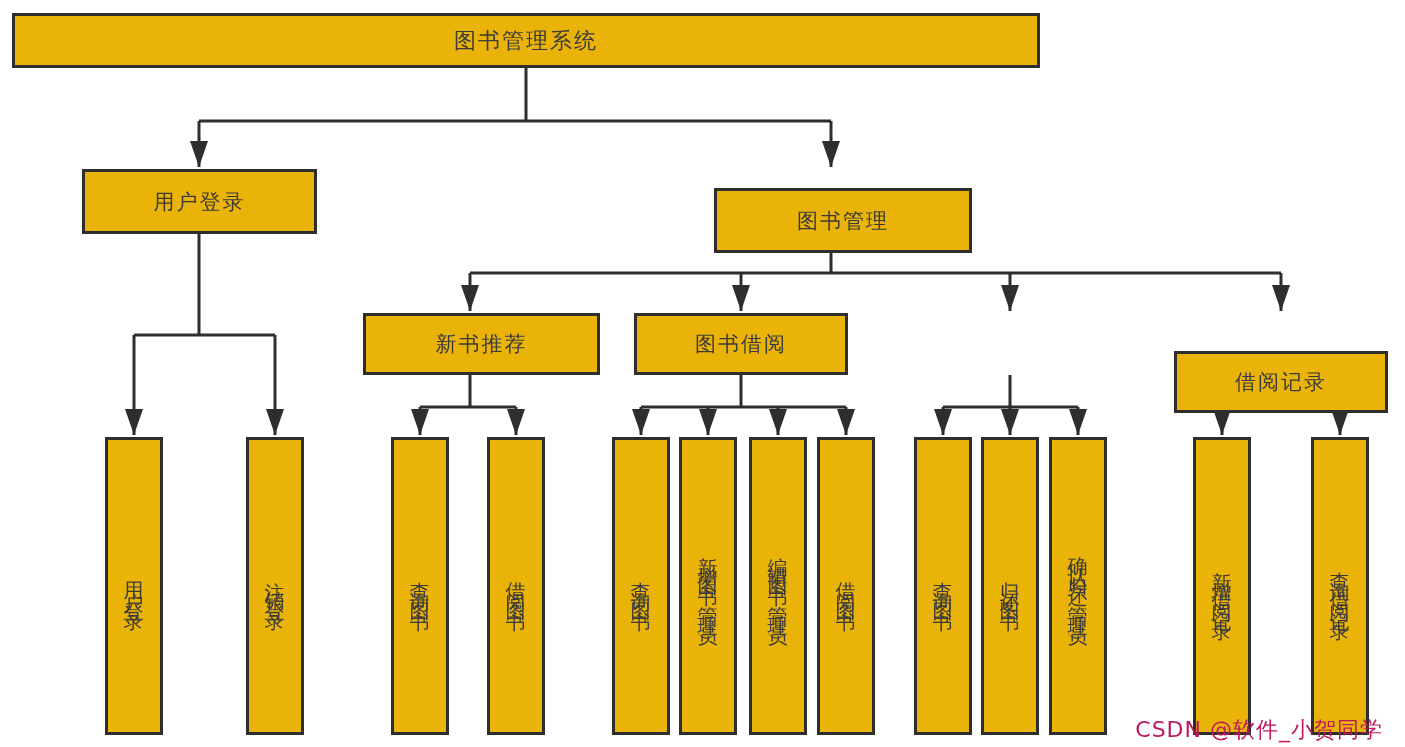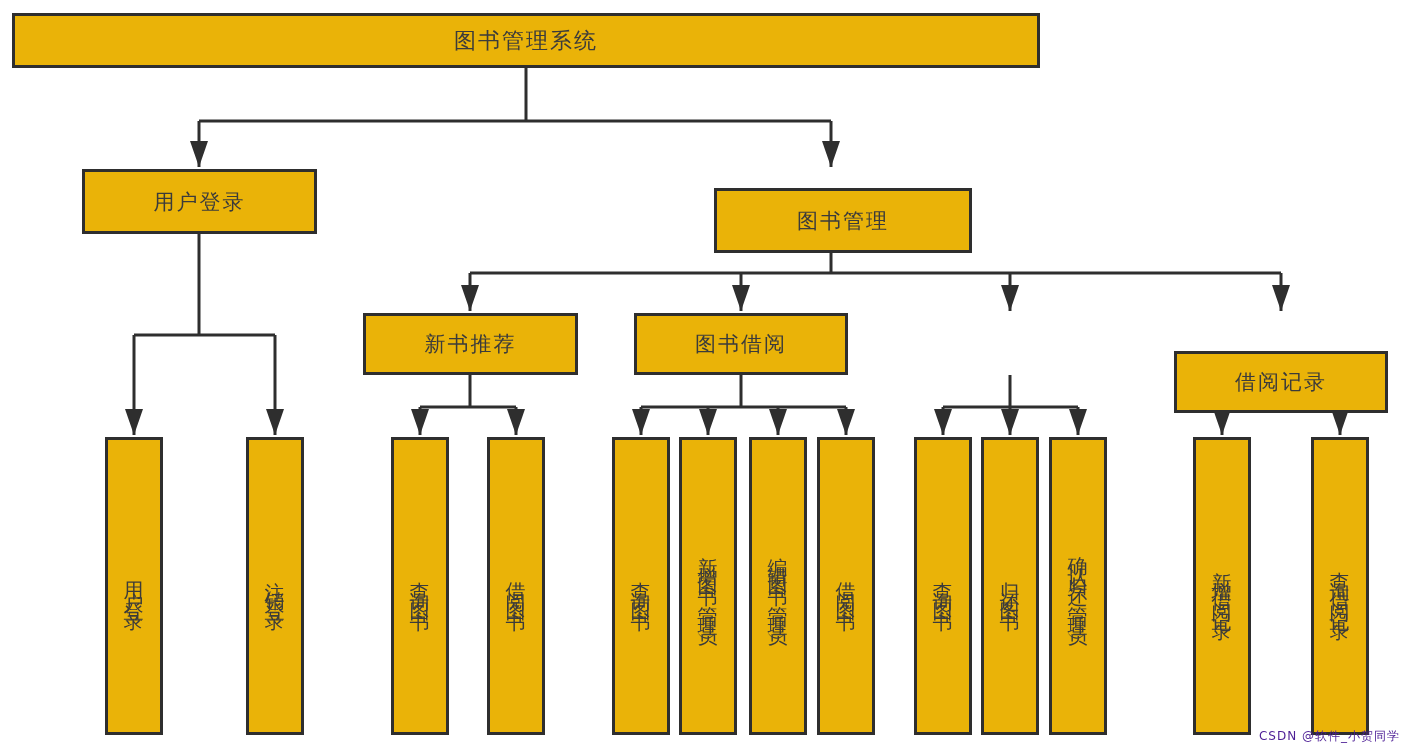--- a/index.html
+++ b/index.html
@@ -36,24 +36,24 @@
   .branch-node { font-size: 21px; }
   .leaf-node   { font-size: 20px; }
   .leaf-node .lbl {
     writing-mode: vertical-rl;
     line-height: 1;
     letter-spacing: 10px;
     white-space: normal;
   }
   .watermark {
     position: absolute;
-    right: 5px;
+    right: 22px;
     bottom: 2px;
-    font-size: 12px;
-    color: #4c1d95;
+    font-size: 22px;
+    color: #be185d;
     letter-spacing: 1px;
     z-index: 3;
   }
 </style>
 </head>
 <body>
 
 <div class="stage">
 
   <svg class="connectors" viewBox="0 0 1405 747" xmlns="http://www.w3.org/2000/svg">
@@ -103,21 +103,21 @@
     <span class="lbl">图书管理系统</span>
   </div>
 
   <div class="node branch-node" style="left:82px; top:169px; width:235px; height:65px;">
     <span class="lbl">用户登录</span>
   </div>
   <div class="node branch-node" style="left:714px; top:172px; width:258px; height:65px;margin-top:16px;">
     <span class="lbl">图书管理</span>
   </div>
 
-  <div class="node branch-node" style="left:363px; top:313px; width:215px; height:62px;">
+  <div class="node branch-node" style="left:363px; top:313px; width:237px; height:62px;">
     <span class="lbl">新书推荐</span>
   </div>
   <div class="node branch-node" style="left:634px; top:313px; width:214px; height:62px;">
     <span class="lbl">图书借阅</span>
   </div>
   <div class="node branch-node" style="left:1174px; top:313px; width:214px; height:62px;margin-top:38px;">
     <span class="lbl">借阅记录</span>
   </div>
 
   <div class="node leaf-node" style="left:105px; top:437px; width:58px; height:298px;">

